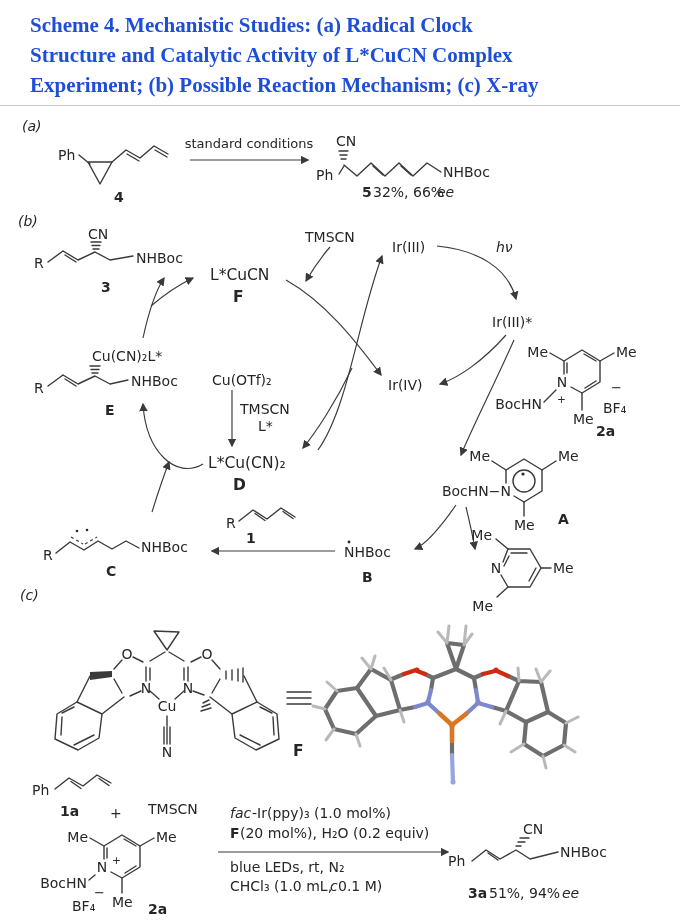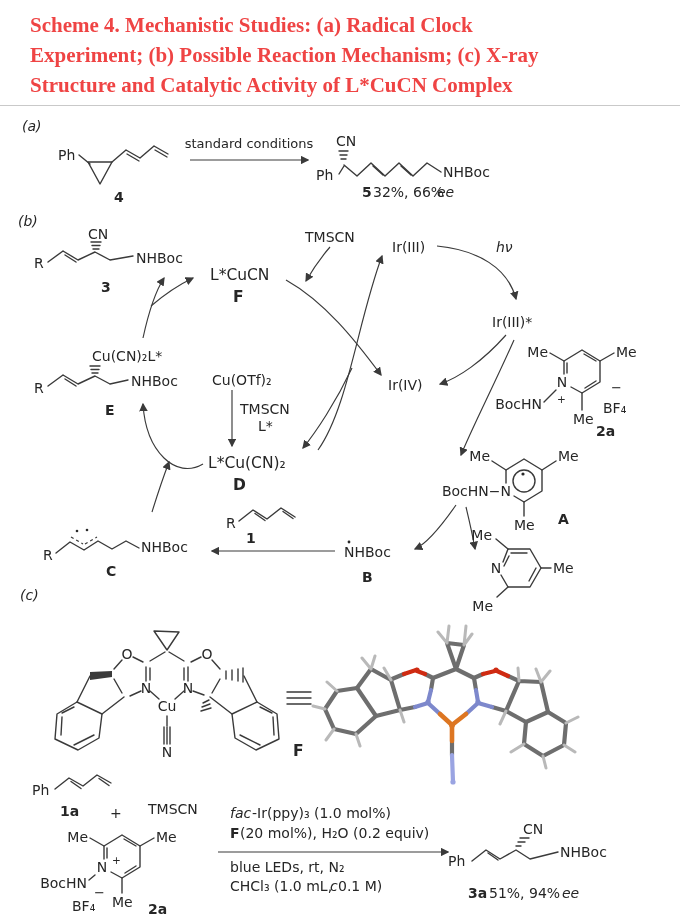--- a/index.html
+++ b/index.html
@@ -1,20 +1,20 @@
 <!DOCTYPE html>
 <html><head>
 <meta charset="utf-8">
 <style>
   html,body{margin:0;padding:0;background:#ffffff;}
   #page{position:relative;width:680px;height:923px;background:#fff;overflow:hidden;
         font-family:"DejaVu Sans","Liberation Sans",sans-serif;}
   #title{position:absolute;left:30px;top:10px;width:640px;
          font-family:"Liberation Serif","DejaVu Serif",serif;
-         font-weight:bold;font-size:21px;line-height:30px;color:#ef4444;}
+         font-weight:bold;font-size:21px;line-height:30px;color:#1d4ed8;}
   #title div{white-space:nowrap;}
   .rule{position:absolute;left:0;top:105px;width:680px;height:1px;background:#c9c9c9;}
   svg{position:absolute;left:0;top:0;}
   .bd{stroke:#3a3a3a;stroke-width:1.4;fill:none;stroke-linecap:round;stroke-linejoin:round;}
   .bdd{stroke:#3a3a3a;stroke-width:1.2;fill:none;stroke-dasharray:3 3;}
   .ar{stroke:#3a3a3a;stroke-width:1.15;fill:none;}
   .t{font-family:"DejaVu Sans","Liberation Sans",sans-serif;font-size:14px;fill:#262626;}
   .t16{font-size:15.5px;}
   .t13{font-size:13px;}
   .tb{font-weight:bold;}
@@ -29,22 +29,22 @@
   .xn{stroke:#7d88cc;stroke-width:4.2;fill:none;stroke-linecap:round;}
   .xcu{stroke:#dd7622;stroke-width:4.6;fill:none;stroke-linecap:round;}
   .xcn{stroke:#9aa4e2;stroke-width:4.2;fill:none;stroke-linecap:round;}
 </style>
 </head>
 <body>
 
 <div id="page">
   <div id="title">
     <div>Scheme 4. Mechanistic Studies: (a) Radical Clock</div>
+    <div>Structure and Catalytic Activity of L*CuCN Complex</div>
     <div>Experiment; (b) Possible Reaction Mechanism; (c) X-ray</div>
-    <div>Structure and Catalytic Activity of L*CuCN Complex</div>
   </div>
   <div class="rule"></div>
 
   <svg width="680" height="923" viewBox="0 0 680 923">
     <defs>
       <marker id="ah" viewBox="0 0 10 10" refX="8.5" refY="5" markerWidth="7.5" markerHeight="7.5" orient="auto-start-reverse">
         <path d="M0,0 L10,5 L0,10 z" fill="#3a3a3a"></path>
       </marker>
     </defs>
 

